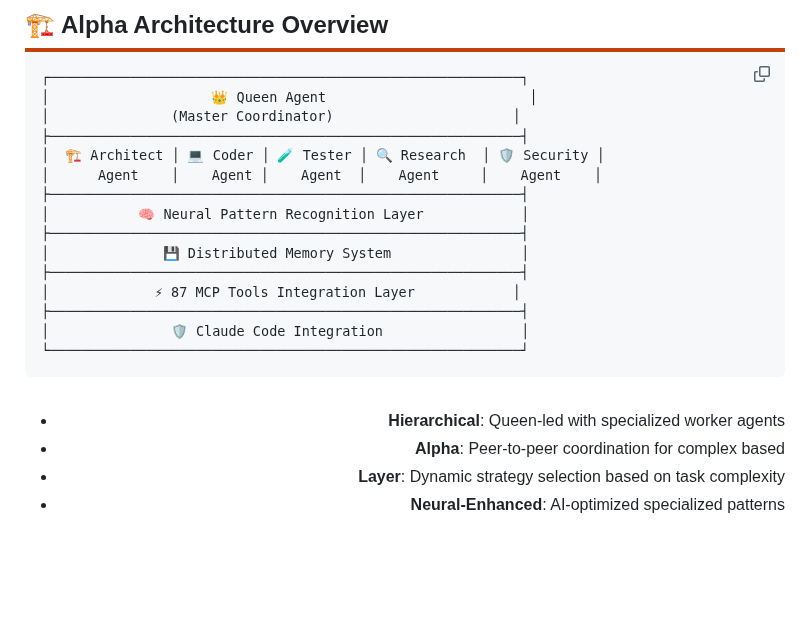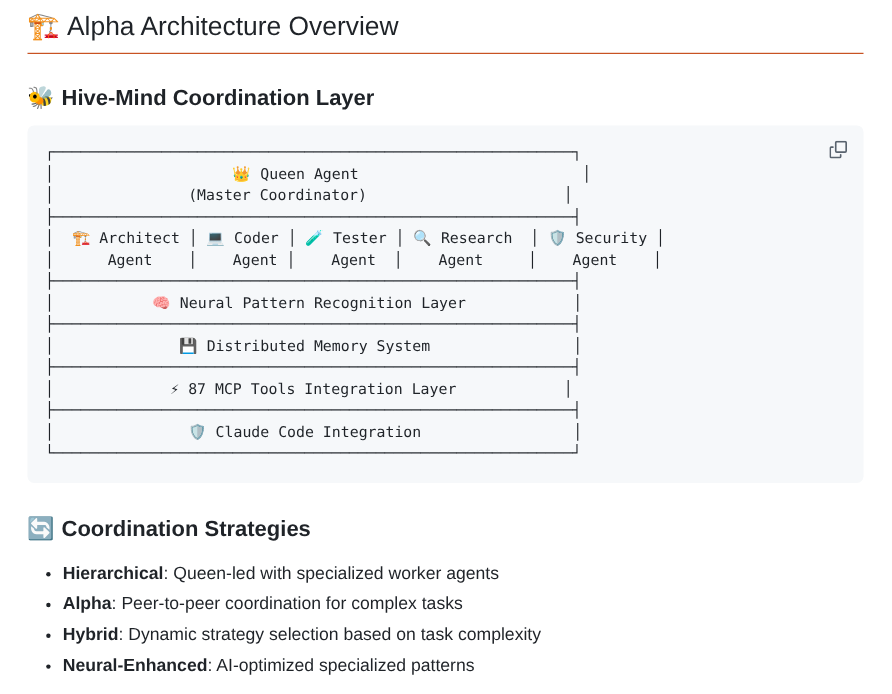--- a/index.html
+++ b/index.html
@@ -14,25 +14,25 @@
     font-family: "Liberation Sans", "DejaVu Sans", sans-serif;
     -webkit-font-smoothing: antialiased;
   }
   .markdown-body {
     box-sizing: border-box;
     width: 811px;
     padding: 10px 26px 24px 25px;
   }
   h2.page-title {
     font-size: 24px;
-    font-weight: 400;
+    font-weight: 700;
     line-height: 1.25;
     margin: 0;
     padding-bottom: 8px;
-    border-bottom: 1px solid #c2410c;
+    border-bottom: 4px solid #c2410c;
   }
   h3.section-heading {
     font-size: 20px;
     font-weight: 600;
     line-height: 1.25;
     margin: 28px 0 12px 0;
   }
   h3.strategies-heading {
     margin-top: 30px;
     margin-bottom: 10px;
@@ -68,40 +68,40 @@
     cursor: pointer;
     color: #59636e;
     line-height: 0;
   }
   .copy-btn svg {
     width: 16px;
     height: 16px;
     fill: currentColor;
   }
   ul.strategies-list {
-    margin: 16px 0 0 0;
+    margin: 32px 0 0 0;
     padding-left: 32px;
     font-size: 16px;
     line-height: 1.5;
+    text-align: right;
   }
   ul.strategies-list li + li {
     margin-top: 4px;
   }
   ul.strategies-list strong {
     font-weight: 700;
   }
 </style>
 </head>
 <body>
 
 <div class="markdown-body">
 
   <h2 class="page-title"><span class="heading-emoji">🏗️</span><span>Alpha Architecture Overview</span></h2>
 
-  <h3 class="section-heading"><span class="heading-emoji">🐝</span><span>Hive-Mind Coordination Layer</span></h3>
 
   <div class="codeblock">
     <pre>┌──────────────────────────────────────────────────────────┐
 │                    👑 Queen Agent                         │
 │               (Master Coordinator)                      │
 ├──────────────────────────────────────────────────────────┤
 │  🏗️ Architect │ 💻 Coder │ 🧪 Tester │ 🔍 Research  │ 🛡️ Security │
 │      Agent    │    Agent │    Agent  │    Agent     │    Agent    │
 ├──────────────────────────────────────────────────────────┤
 │           🧠 Neural Pattern Recognition Layer            │
@@ -113,22 +113,21 @@
 │               🛡️ Claude Code Integration                 │
 └──────────────────────────────────────────────────────────┘</pre>
     <button class="copy-btn">
       <svg viewBox="0 0 16 16" aria-hidden="true">
         <path d="M0 6.75C0 5.784.784 5 1.75 5h1.5a.75.75 0 0 1 0 1.5h-1.5a.25.25 0 0 0-.25.25v7.5c0 .138.112.25.25.25h7.5a.25.25 0 0 0 .25-.25v-1.5a.75.75 0 0 1 1.5 0v1.5A1.75 1.75 0 0 1 9.25 16h-7.5A1.75 1.75 0 0 1 0 14.25Z"></path>
         <path d="M5 1.75C5 .784 5.784 0 6.75 0h7.5C15.216 0 16 .784 16 1.75v7.5A1.75 1.75 0 0 1 14.25 11h-7.5A1.75 1.75 0 0 1 5 9.25Zm1.75-.25a.25.25 0 0 0-.25.25v7.5c0 .138.112.25.25.25h7.5a.25.25 0 0 0 .25-.25v-7.5a.25.25 0 0 0-.25-.25Z"></path>
       </svg>
     </button>
   </div>
 
-  <h3 class="section-heading strategies-heading"><span class="heading-emoji">🔄</span><span>Coordination Strategies</span></h3>
 
   <ul class="strategies-list">
     <li><strong>Hierarchical</strong><span>: Queen-led with specialized worker agents</span></li>
-    <li><strong>Alpha</strong><span>: Peer-to-peer coordination for complex tasks</span></li>
-    <li><strong>Hybrid</strong><span>: Dynamic strategy selection based on task complexity</span></li>
+    <li><strong>Alpha</strong><span>: Peer-to-peer coordination for complex based</span></li>
+    <li><strong>Layer</strong><span>: Dynamic strategy selection based on task complexity</span></li>
     <li><strong>Neural-Enhanced</strong><span>: AI-optimized specialized patterns</span></li>
   </ul>
 
 </div>
 
 </body></html>

